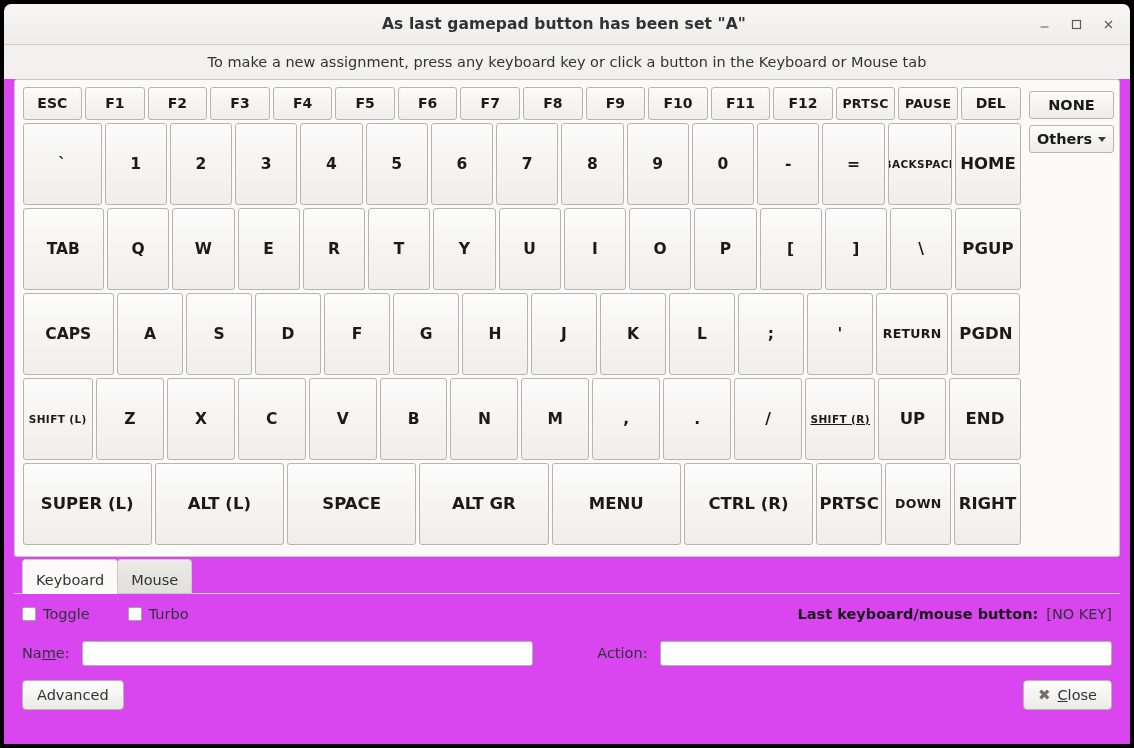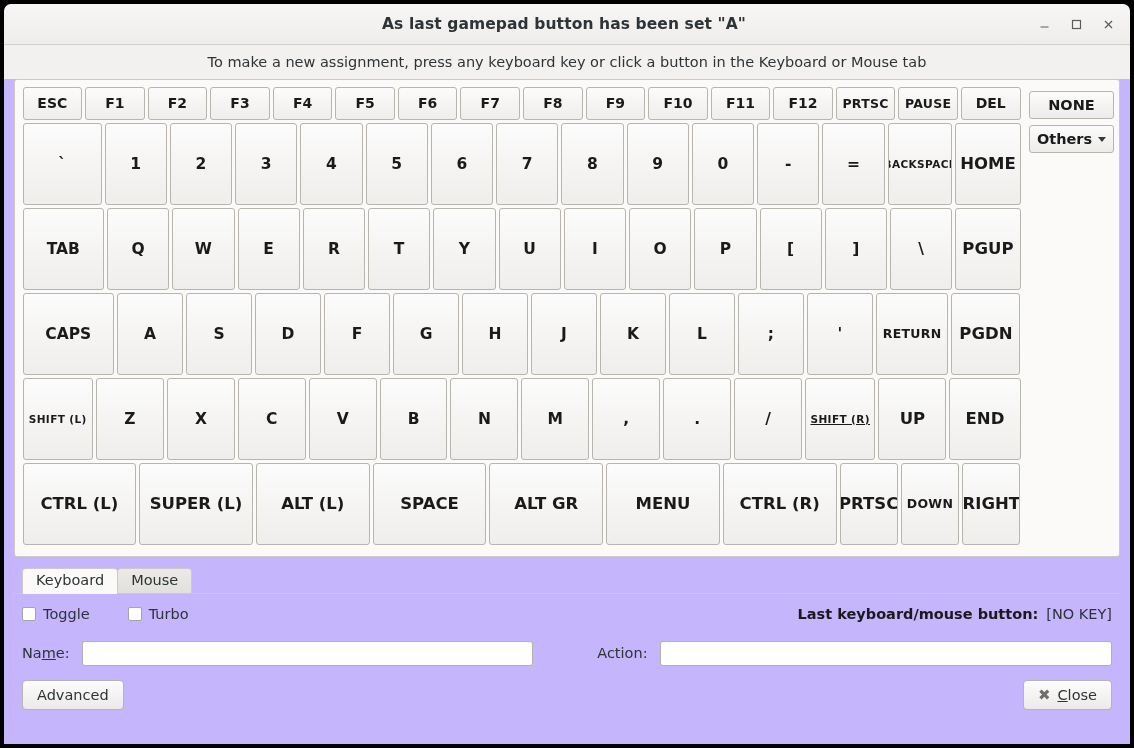--- a/index.html
+++ b/index.html
@@ -13,21 +13,21 @@
     overflow: hidden;
     font-family: "DejaVu Sans", "Liberation Sans", sans-serif;
   }
 
   .window {
     position: absolute;
     left: 4px;
     top: 4px;
     width: 1126px;
     height: 740px;
-    background: #c4b5fd;
+    background: #d946ef;
     border-radius: 7px 7px 0 0;
     box-sizing: border-box;
     display: flex;
     flex-direction: column;
     overflow: hidden;
   }
 
   
   .titlebar {
     height: 40px;
@@ -173,21 +173,21 @@
   .tabs {
     display: flex;
     align-items: flex-end;
     height: 30px;
     margin-top: 7px;
     padding-left: 8px;
     border-bottom: 1px solid #cdc9c4;
     box-sizing: border-box;
   }
   .tab {
-    padding: 3px 13px 5px 13px;
+    padding: 12px 13px 5px 13px;
     font-size: 14.5px;
     color: #2e3436;
     border: 1px solid #cdc9c4;
     border-bottom: none;
     border-radius: 4px 4px 0 0;
     background: linear-gradient(to bottom, #eceae7 0%, #e2e0dc 100%);
     margin-right: -1px;
     position: relative;
     box-sizing: border-box;
   }
@@ -394,21 +394,20 @@
             <div class="key" style="flex-grow: 1; flex-basis: 0px;">N</div>
             <div class="key" style="flex-grow: 1; flex-basis: 0px;">M</div>
             <div class="key" style="flex-grow: 1; flex-basis: 0px;">,</div>
             <div class="key" style="flex-grow: 1; flex-basis: 0px;">.</div>
             <div class="key" style="flex-grow: 1; flex-basis: 0px;">/</div>
             <div class="key sm" style="flex-grow: 1.04; flex-basis: 0px; text-decoration: underline;">SHIFT (R)</div>
             <div class="key big" style="flex-grow: 1; flex-basis: 0px;">UP</div>
             <div class="key big" style="flex-grow: 1.05; flex-basis: 0px;">END</div>
           </div>
           <div class="krow spc">
-            <div class="key big" style="flex-grow: 1.23; flex-basis: 0px;">CTRL (L)</div>
             <div class="key big" style="flex-grow: 1.23; flex-basis: 0px;">SUPER (L)</div>
             <div class="key big" style="flex-grow: 1.23; flex-basis: 0px;">ALT (L)</div>
             <div class="key big" style="flex-grow: 1.23; flex-basis: 0px;">SPACE</div>
             <div class="key big" style="flex-grow: 1.23; flex-basis: 0px;">ALT GR</div>
             <div class="key big" style="flex-grow: 1.23; flex-basis: 0px;">MENU</div>
             <div class="key big" style="flex-grow: 1.23; flex-basis: 0px;">CTRL (R)</div>
             <div class="key big" style="flex-grow: 0.62; flex-basis: 0px;">PRTSC</div>
             <div class="key md" style="flex-grow: 0.62; flex-basis: 0px;">DOWN</div>
             <div class="key big" style="flex-grow: 0.62; flex-basis: 0px;">RIGHT</div>
           </div>

